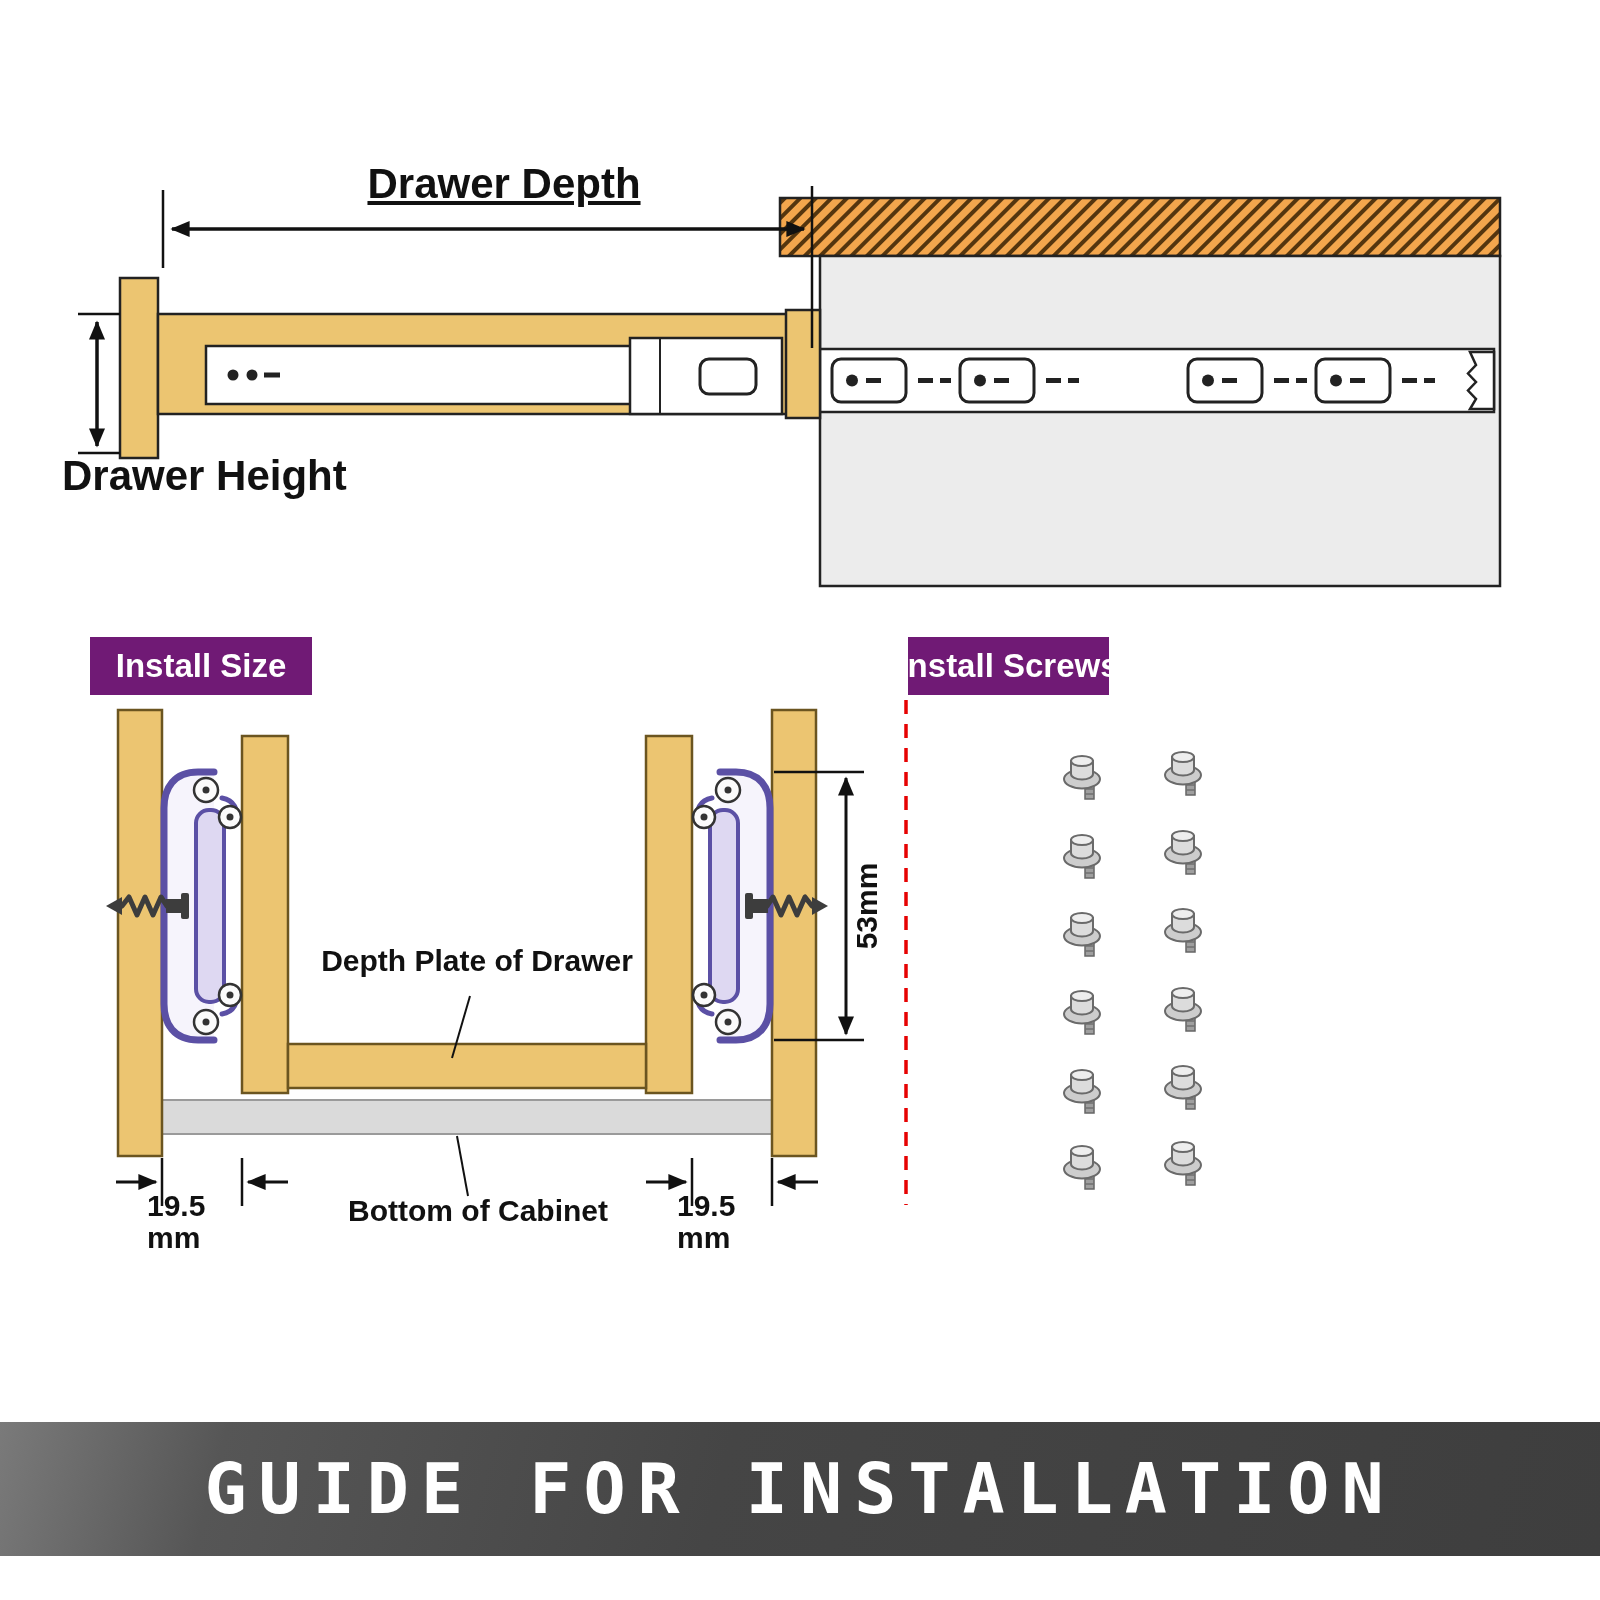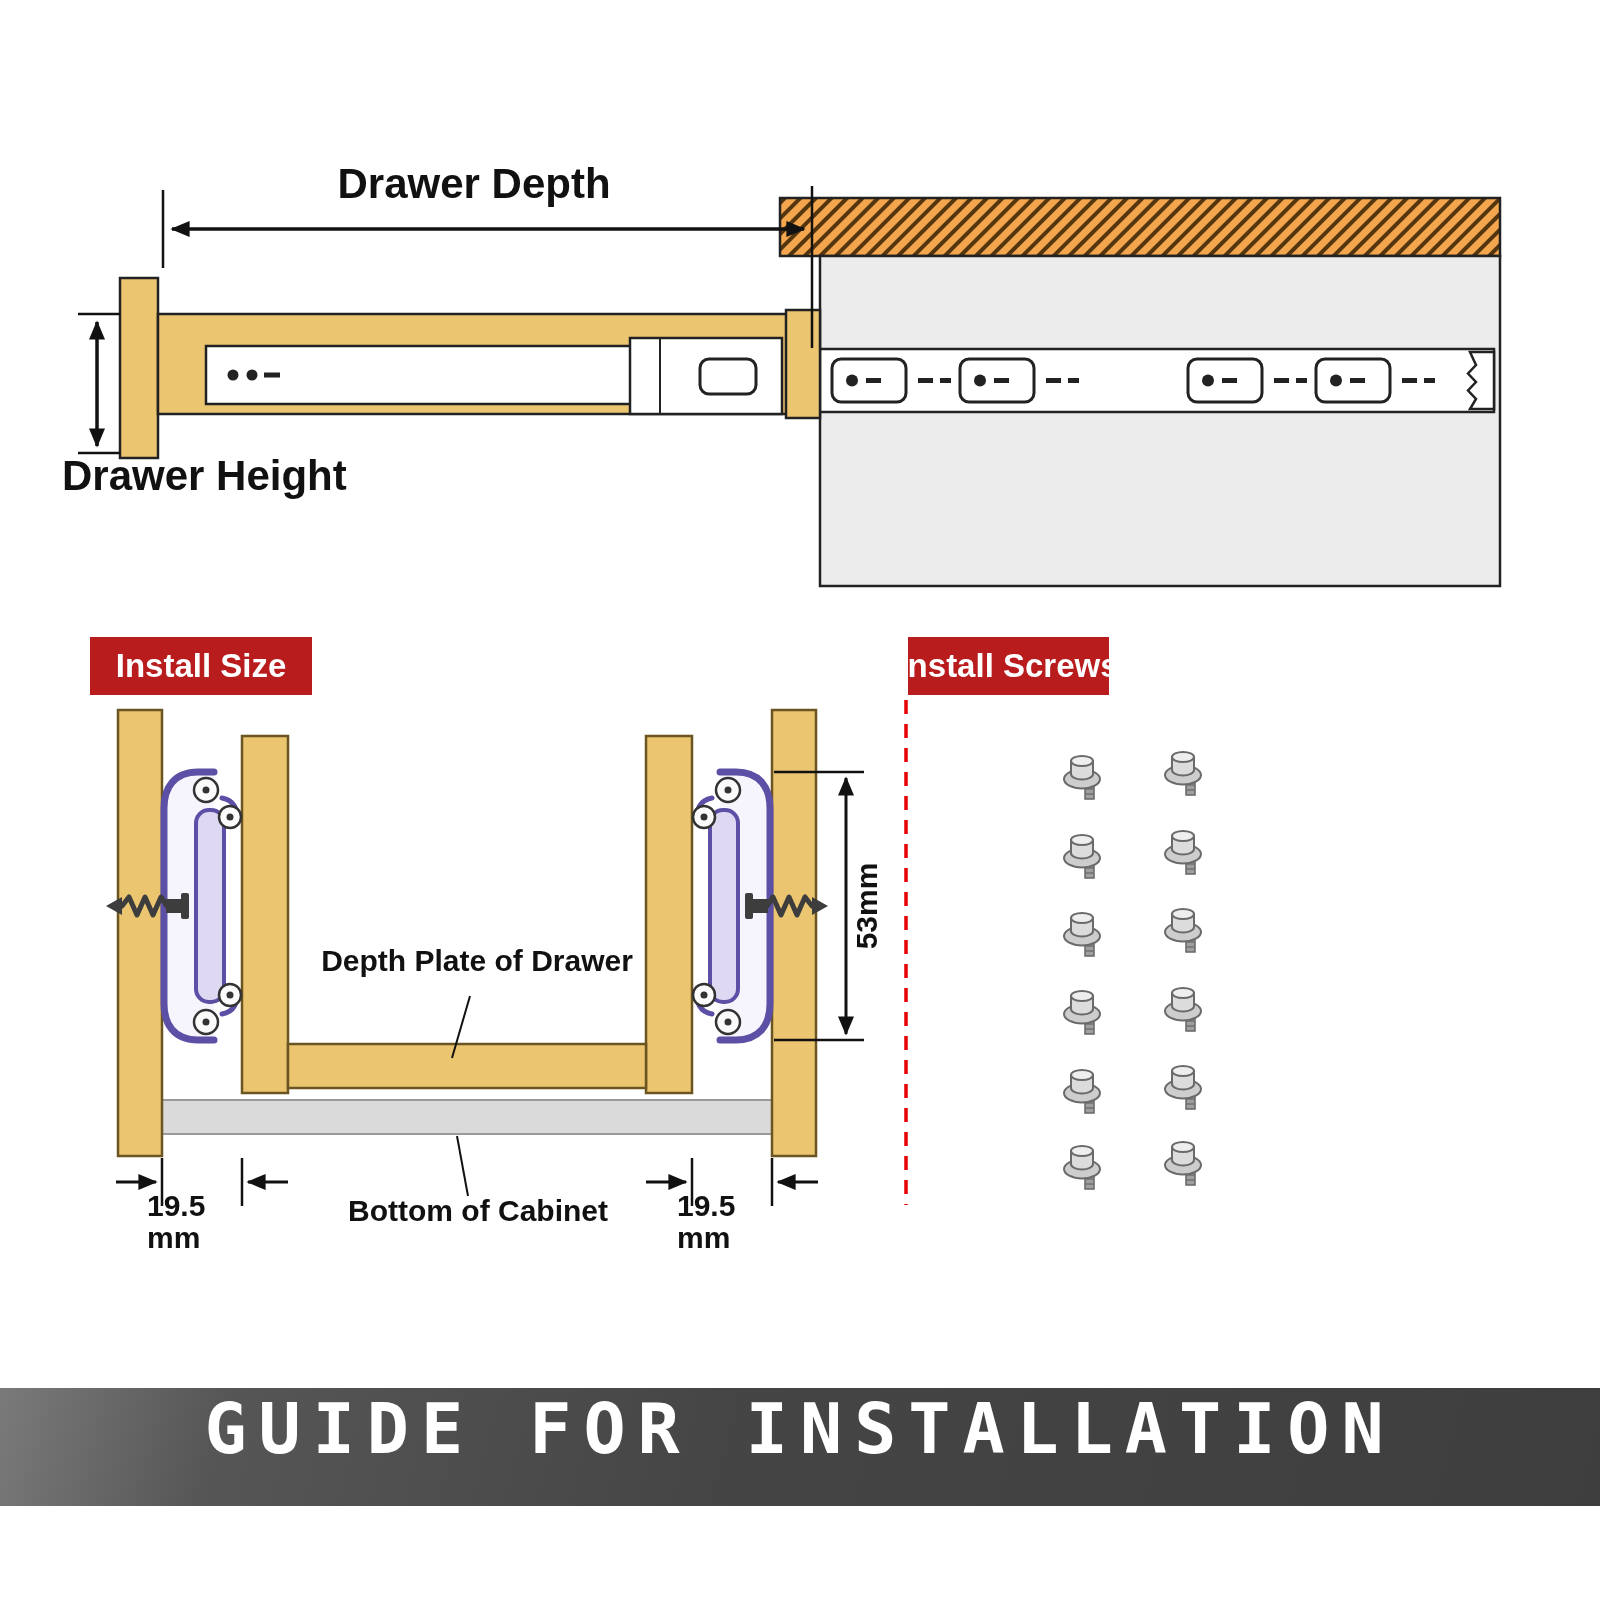--- a/index.html
+++ b/index.html
@@ -2,27 +2,27 @@
 <html><head>
 <meta charset="utf-8">
 <style>
   html,body{margin:0;padding:0;}
   body{width:1600px;height:1600px;position:relative;background:#fff;
        font-family:"Liberation Sans",sans-serif;color:#111;overflow:hidden;}
   .abs{position:absolute;}
   .dim-label{font-weight:bold;font-size:42px;color:#111;white-space:nowrap;}
   .sub-label{font-weight:bold;font-size:30px;color:#111;white-space:nowrap;}
   .center{text-align:center;}
-  .red-tag{background:#b91c1c;color:#fff;font-weight:bold;font-size:33px;
+  .red-tag{background:#701a75;color:#fff;font-weight:bold;font-size:33px;
            display:flex;align-items:center;justify-content:center;white-space:nowrap;}
   .offset-label{font-weight:bold;font-size:30px;text-align:left;line-height:1.08;}
   .rot90{transform:rotate(-90deg);transform-origin:center center;}
-  .banner{left:0;top:1388px;width:1600px;height:118px;
+  .banner{left:0;top:1422px;width:1600px;height:134px;
           background:linear-gradient(105deg,#7a7a7a 0%,#565656 14%,#454545 45%,#3e3e3e 100%);
-          display:flex;justify-content:center;}
+          display:flex;align-items:center;justify-content:center;}
   .banner-text{color:#fff;font-family:"DejaVu Sans Mono",monospace;font-weight:bold;
                font-size:70px;letter-spacing:12px;white-space:nowrap;}
   svg.diagram{position:absolute;left:0;top:0;}
 </style>
 </head>
 <body>
 
 <svg class="diagram" width="1600" height="1600" viewBox="0 0 1600 1600">
   <defs>
     <pattern id="hatch" width="11" height="11" patternUnits="userSpaceOnUse" patternTransform="rotate(45)">
@@ -136,21 +136,21 @@
     <use href="#bolt" x="1183" y="931"></use>
     <use href="#bolt" x="1082" y="1013"></use>
     <use href="#bolt" x="1183" y="1010"></use>
     <use href="#bolt" x="1082" y="1092"></use>
     <use href="#bolt" x="1183" y="1088"></use>
     <use href="#bolt" x="1082" y="1168"></use>
     <use href="#bolt" x="1183" y="1164"></use>
   </g>
 </svg>
 
-<div class="abs dim-label center" style="left:274px;top:160px;width:400px;">Drawer Depth</div>
+<div class="abs dim-label center" style="left:304px;top:160px;width:400px;text-decoration:underline;">Drawer Depth</div>
 
 <div class="abs dim-label" style="left:62px;top:452px;">Drawer Height</div>
 
 <div class="abs red-tag" style="left:90px;top:637px;width:222px;height:58px;">Install Size</div>
 
 <div class="abs red-tag" style="left:908px;top:637px;width:201px;height:58px;">Install Screws</div>
 
 <div class="abs sub-label center" style="left:303px;top:944px;width:348px;">Depth Plate of Drawer</div>
 
 <div class="abs sub-label center" style="left:330px;top:1194px;width:296px;">Bottom of Cabinet</div>

